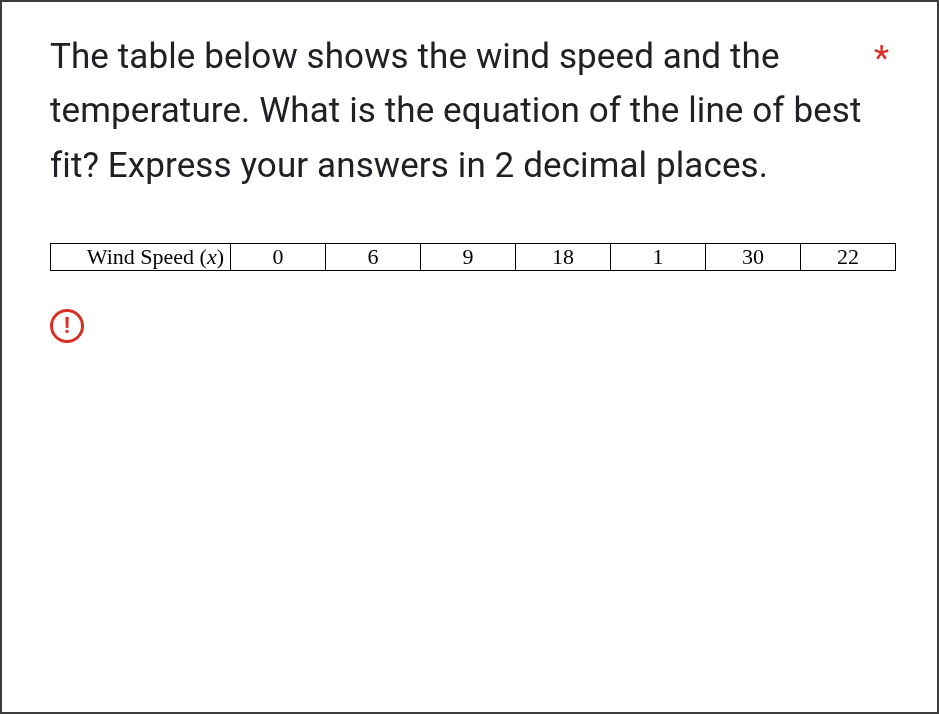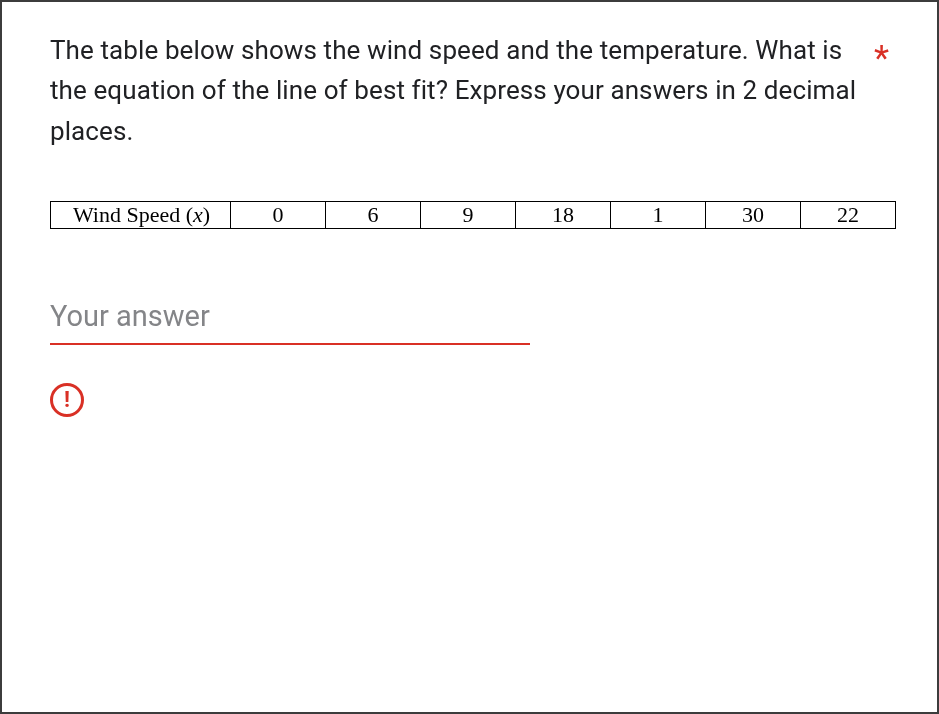--- a/index.html
+++ b/index.html
@@ -18,21 +18,21 @@
     padding: 28px 48px 0 48px;
     position: relative;
     overflow: hidden;
   }
   .question-row {
     display: flex;
     align-items: flex-start;
     gap: 6px;
   }
   .question-text {
-    font-size: 26px;
+    font-size: 35px;
     line-height: 1.55;
     color: #202124;
     letter-spacing: 0.1px;
     flex: 1;
   }
   .required-star {
     color: #d93025;
     font-size: 35px;
     line-height: 1.55;
     padding-top: 2px;
@@ -46,21 +46,21 @@
     color: #000;
   }
   .data-table td {
     border: 1px solid #000;
     padding: 0px 6px;
     text-align: center;
     height: 26px;
     line-height: 26px;
   }
   .data-table td.row-label {
-    text-align: center;
+    text-align: right;
     width: 180px;
     padding-left: 8px;
   }
   .data-table td.val {
     width: 95px;
   }
   .ital { font-style: italic; }
 
   .answer-wrap {
     margin-top: 66px;
@@ -121,23 +121,20 @@
       <td class="val">6</td>
       <td class="val">9</td>
       <td class="val">18</td>
       <td class="val">1</td>
       <td class="val">30</td>
       <td class="val">22</td>
     </tr>
   </tbody>
     </table>
 
-  <div class="answer-wrap">
-    <input type="text" class="answer-input" placeholder="Your answer" style="">
-  </div>
 
   <div class="error-row">
     <div class="error-icon">
       <span>!</span>
     </div>
   </div>
 
 </div>
 
 </body></html>

